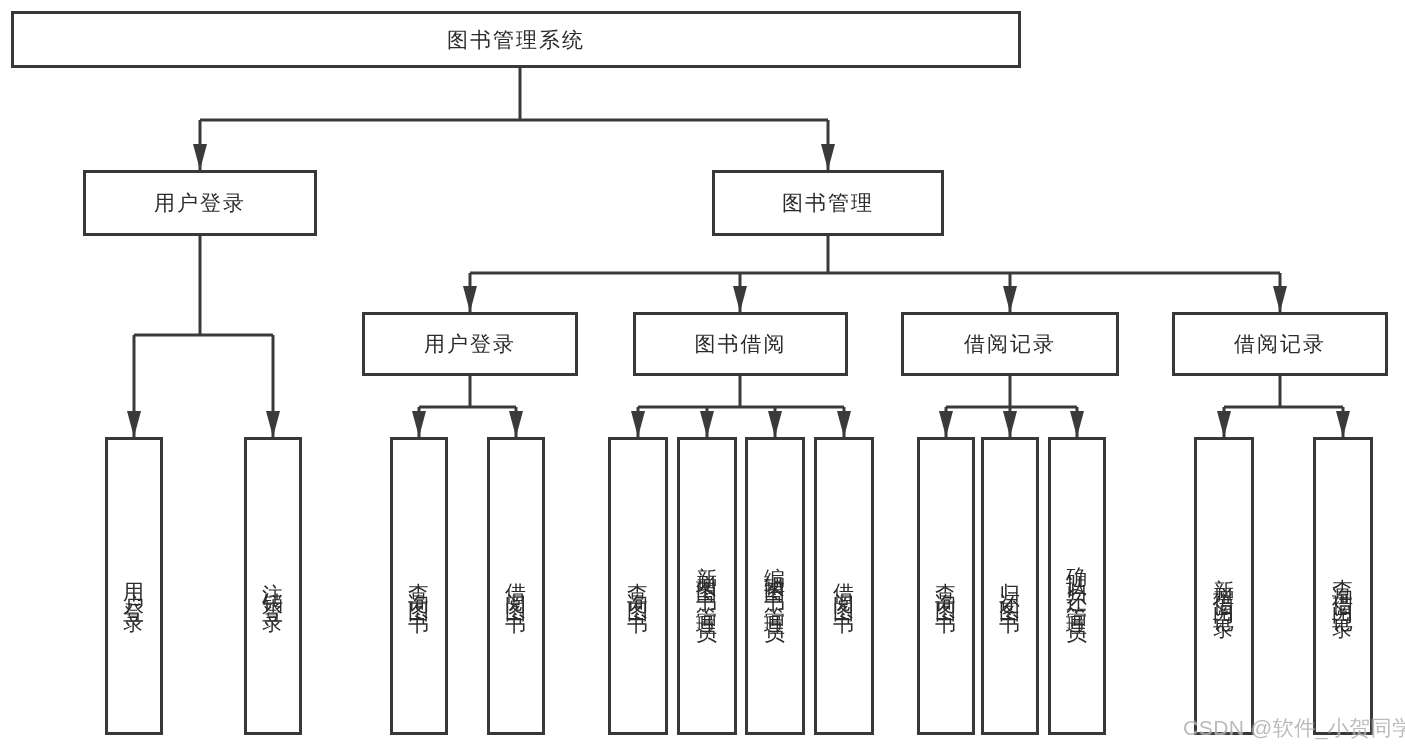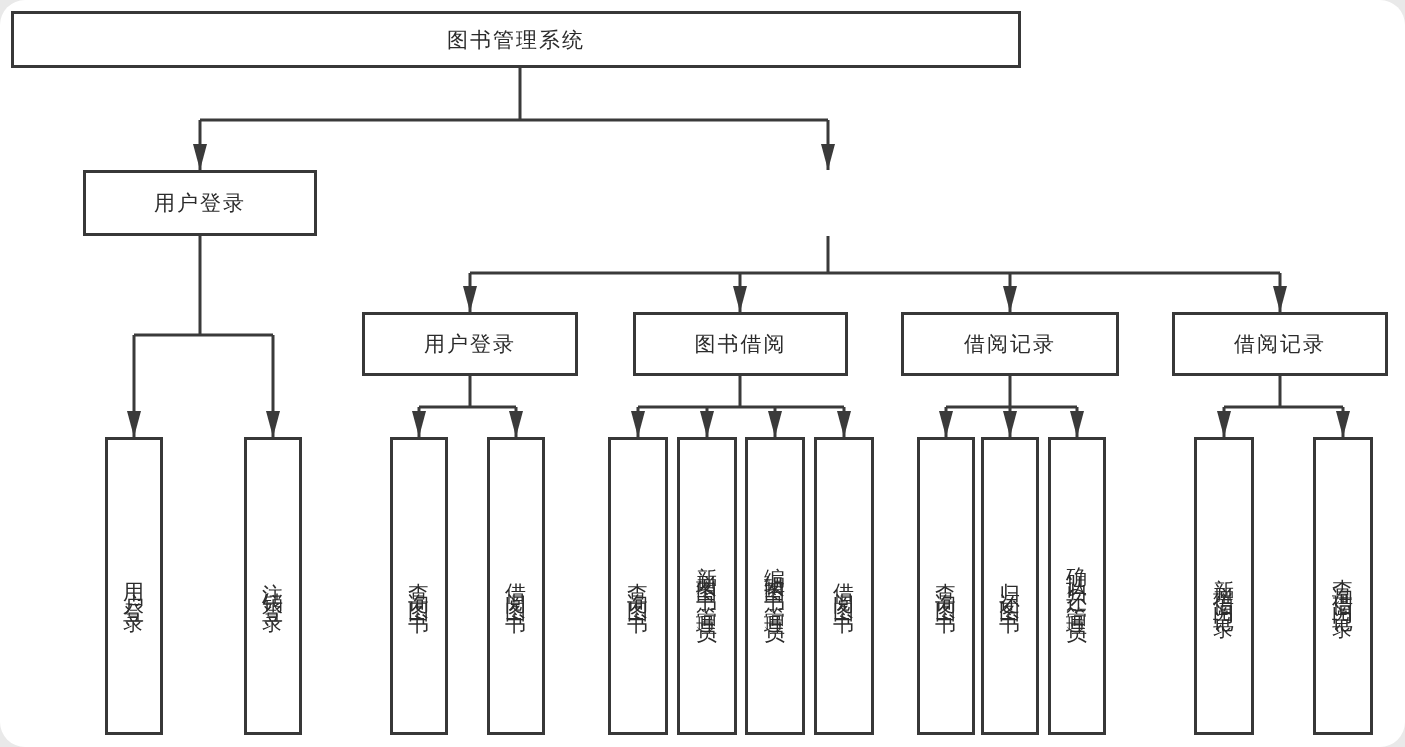--- a/index.html
+++ b/index.html
@@ -2,21 +2,21 @@
 <html style="--line: #3a3a3a; --border: #383838; --text: #2b2b2b; --background: #ffffff; --watermark: #b0b0b0;"><head>
 <meta charset="utf-8">
 <style>
   :root{
     --line:#3a3a3a; --border:#383838; --text:#2b2b2b;
     --background:#ffffff; --watermark:#b0b0b0;
   }
   html,body{margin:0;padding:0;background:#e9e9e9;}
   .canvas{
     position:relative;width:1405px;height:747px;background:var(--background);
-    overflow:hidden;font-family:"Liberation Sans",sans-serif;color:var(--text);border-radius:25px;
+    overflow:hidden;font-family:"Liberation Sans",sans-serif;color:var(--text);
   }
   .wires{position:absolute;left:0;top:0;z-index:1;}
   .wires path{stroke:var(--line);stroke-width:3;fill:none;}
   .wires polygon{fill:var(--line);stroke:none;}
   .box{
     position:absolute;z-index:2;box-sizing:border-box;background:var(--background);
     border:3px solid var(--border);display:flex;align-items:center;justify-content:center;
     font-size:21px;letter-spacing:2px;text-align:center;
   }
   .leaf span{
@@ -72,20 +72,23 @@
     <polygon points="1336,411 1350,411 1343,437"></polygon>
   </svg>
 
   <div class="box" style="left:11px;top:11px;width:1010px;height:57px">
     <span>图书管理系统</span>
   </div>
 
   <div class="box" style="left:83px;top:170px;width:234px;height:66px">
     <span>用户登录</span>
   </div>
+  <div class="box" style="left:712px;top:170px;width:232px;height:66px">
+    <span>图书管理</span>
+  </div>
 
   <div class="box" style="left:362px;top:312px;width:216px;height:64px">
     <span>用户登录</span>
   </div>
   <div class="box" style="left:633px;top:312px;width:215px;height:64px">
     <span>图书借阅</span>
   </div>
   <div class="box" style="left:901px;top:312px;width:218px;height:64px">
     <span>借阅记录</span>
   </div>
@@ -130,14 +133,15 @@
     <span>确认归还（管理员）</span>
   </div>
 
   <div class="box leaf long" style="left:1194px;top:437px;width:60px;height:298px">
     <span>新增借阅记录</span>
   </div>
   <div class="box leaf long" style="left:1313px;top:437px;width:60px;height:298px">
     <span>查询借阅记录</span>
   </div>
 
+  <div class="watermark">CSDN @软件_小贺同学</div>
 
 </div>
 
 </body></html>

